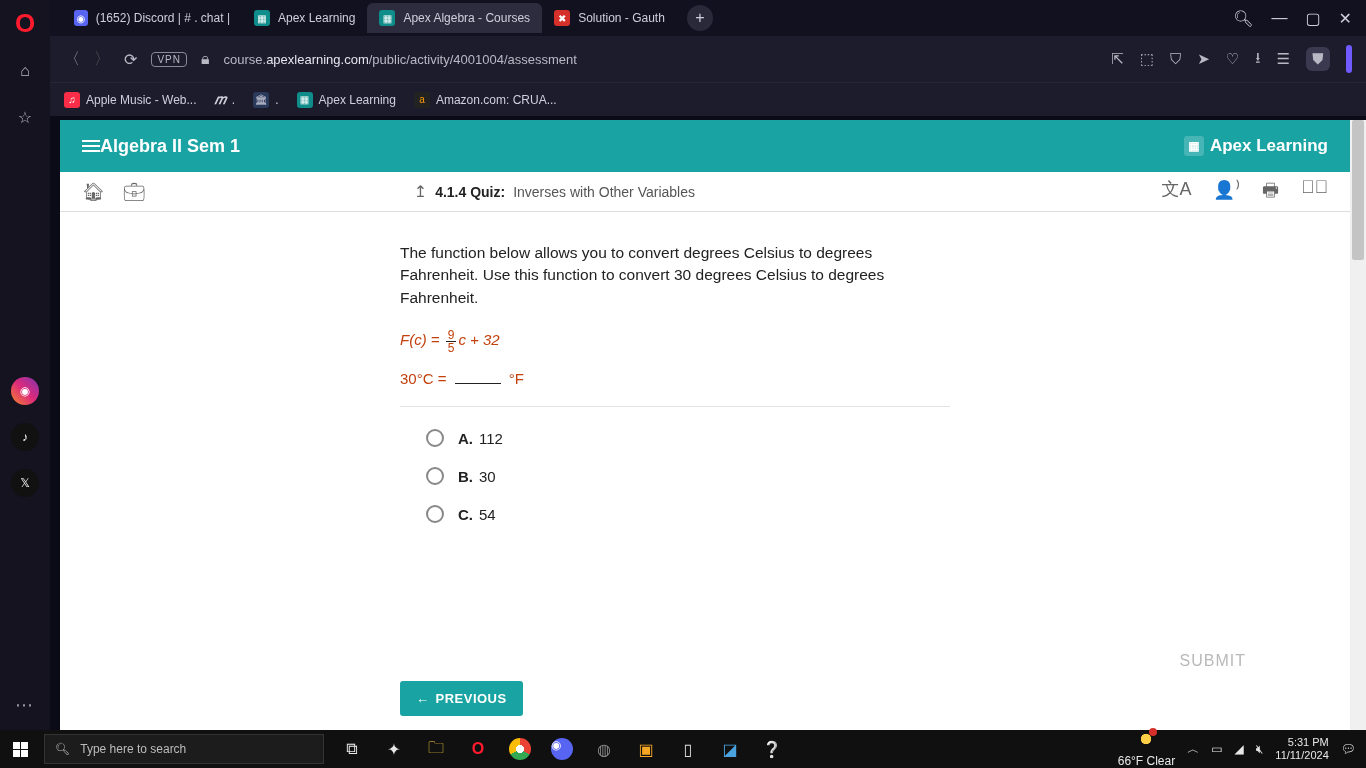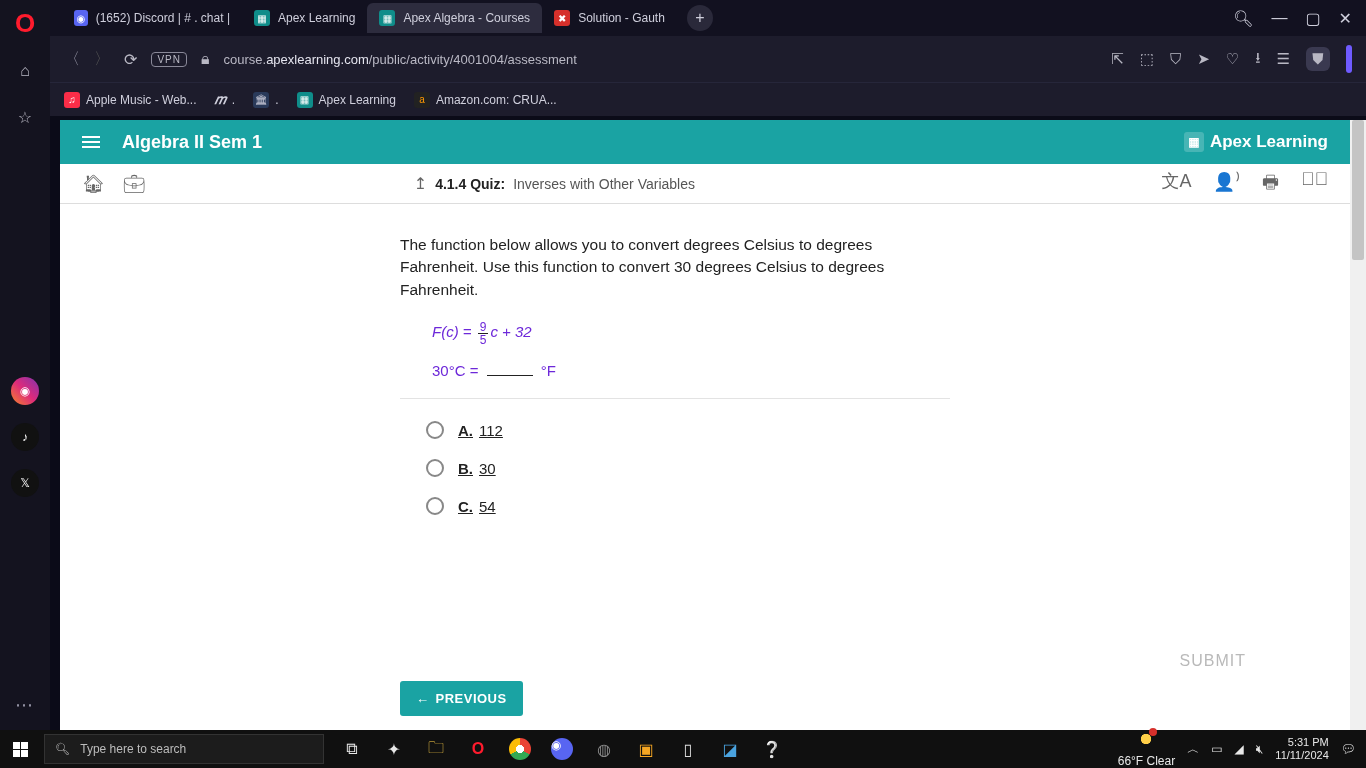--- a/index.html
+++ b/index.html
@@ -46,46 +46,46 @@
 .bi-apex { background:#0f8d8a; color:#fff; }
 .bi-amz { background:#222; color:#ff9900; }
 
 
 .content-wrap { position:absolute; left:60px; top:120px; right:0; bottom:38px; background:#fff; display:flex; }
 .content { flex:1; background:#fff; position:relative; overflow:hidden; }
 .vscroll { width:16px; background:#f0f0f0; position:relative; }
 .vscroll .thumb { position:absolute; top:0; left:2px; right:2px; height:140px; background:#c4c4c4; border-radius:2px; }
 
 
-.apex-hdr { height:44px; background:#1aa3a3; color:#fff; display:flex; align-items:center; padding:0 22px; gap:22px; font-size:18px; }
+.apex-hdr { height:52px; background:#1aa3a3; color:#fff; display:flex; align-items:center; padding:0 22px; font-size:18px; }
 .hamburger { display:flex; flex-direction:column; gap:3px; }
 .hamburger span { width:18px; height:2px; background:#fff; }
 .apex-brand { margin-left:auto; display:flex; align-items:center; gap:6px; font-size:17px; font-weight:600; }
 .apex-brand-icon { width:20px; height:20px; background:#fff3; border-radius:3px; display:flex; align-items:center; justify-content:center; font-size:12px; }
 
 
 .apex-sub { height:40px; border-bottom:1px solid #ddd; display:flex; align-items:center; padding:0 22px; gap:18px; color:#555; }
 .apex-sub .mi { font-size:18px; color:#666; }
 .quiz-label { display:flex; align-items:center; gap:8px; font-size:14px; margin-left:250px; }
 .quiz-label .arrow-up { font-size:16px; color:#666; }
 .quiz-label b { color:#222; }
 .sub-right { margin-left:auto; display:flex; gap:22px; font-size:18px; color:#666; }
 
 
 .qwrap { padding:30px 0 0 340px; width:960px; }
 .qtitle { font-weight:700; font-size:17px; color:#222; margin-bottom:14px; }
 .qtext { font-size:15.5px; color:#222; line-height:1.45; max-width:540px; margin-bottom:20px; }
-.formula { font-size:15px; color:#6d28d9; margin-bottom:16px; font-family:"Times New Roman",serif;margin-left:32px; }
+.formula { font-size:15px; color:#c2410c; margin-bottom:16px; font-family:"Times New Roman",serif; }
 .formula i { font-style:italic; }
 .frac { display:inline-flex; flex-direction:column; align-items:center; font-size:12px; vertical-align:middle; line-height:1; margin:0 2px; }
 .frac .num { border-bottom:1px solid #222; padding:0 2px; }
 .blankline { display:inline-block; width:46px; border-bottom:1.5px solid #222; margin:0 4px; }
 .qdivider { border-top:1px solid #e3e3e3; margin:18px 0 22px 0; width:550px; }
 .opts { display:flex; flex-direction:column; gap:20px; padding-left:26px; font-size:15px; color:#222; }
-.opt { display:flex; align-items:flex-end; gap:14px;text-decoration:underline; }
+.opt { display:flex; align-items:flex-end; gap:14px; }
 .radio { width:18px; height:18px; border:2px solid #888; border-radius:50%; }
 .opt b { margin-right:6px; }
 
 .submit { position:absolute; right:90px; bottom:52px; color:#b9b9b9; font-size:16px; letter-spacing:1px; padding:8px 14px;text-align:right; }
 .prev-btn { position:absolute; left:340px; bottom:14px; background:#1aa3a3; color:#fff; font-size:13px; font-weight:700; padding:10px 16px; border-radius:3px; display:flex; align-items:center; gap:6px; letter-spacing:0.5px; }
 
 
 .taskbar { position:absolute; left:0; right:0; bottom:0; height:38px; background:#101010; display:flex; align-items:center; color:#e8e8e8; font-size:12px; }
 .start { width:40px; display:flex; align-items:center; justify-content:center; }
 .win-icon { display:grid; grid-template-columns:7px 7px; grid-template-rows:7px 7px; gap:1px; }

